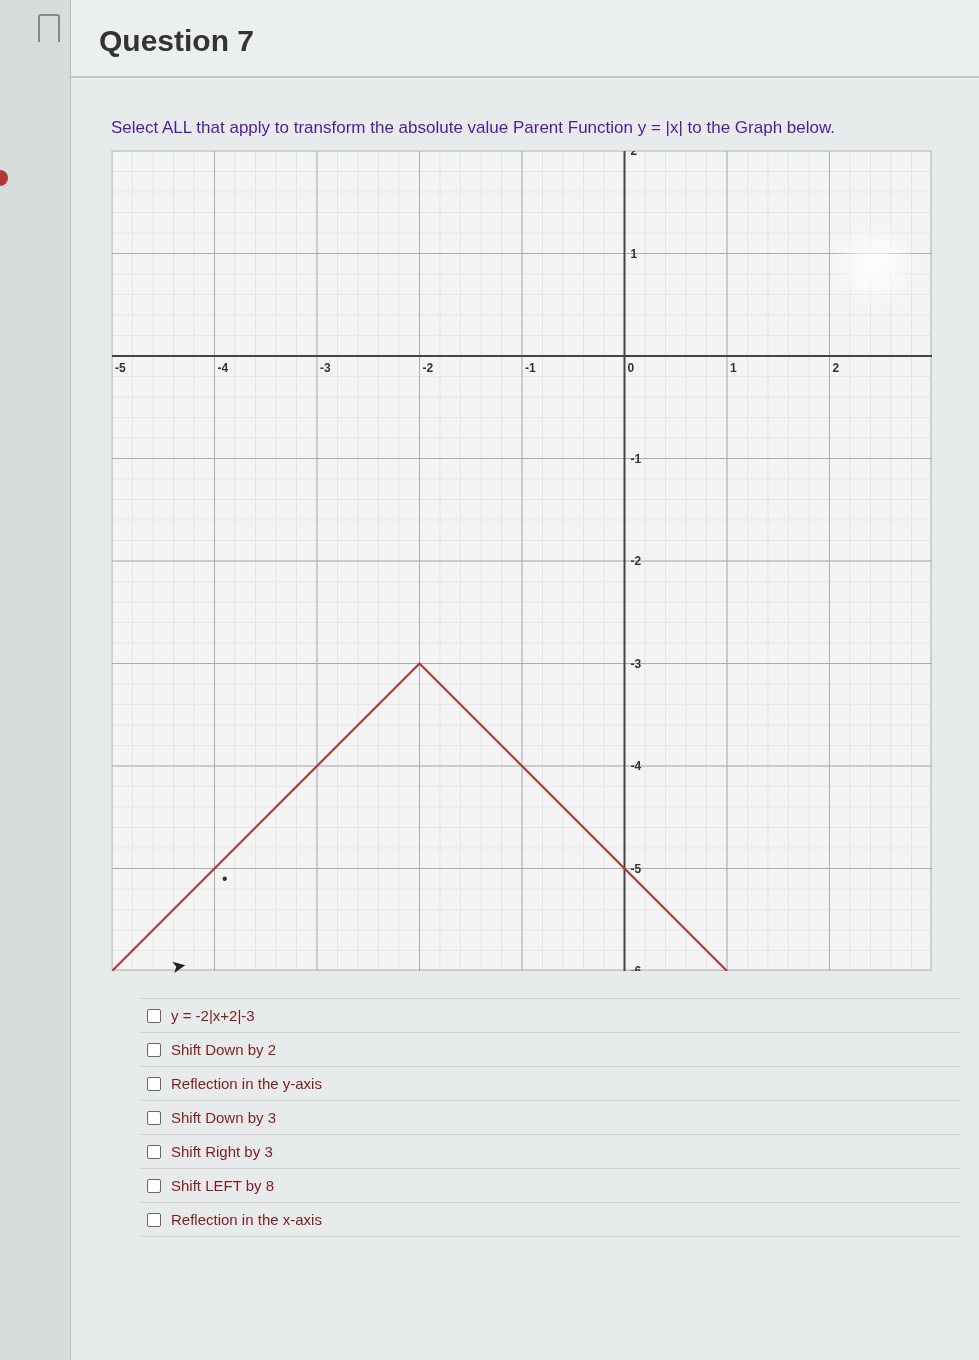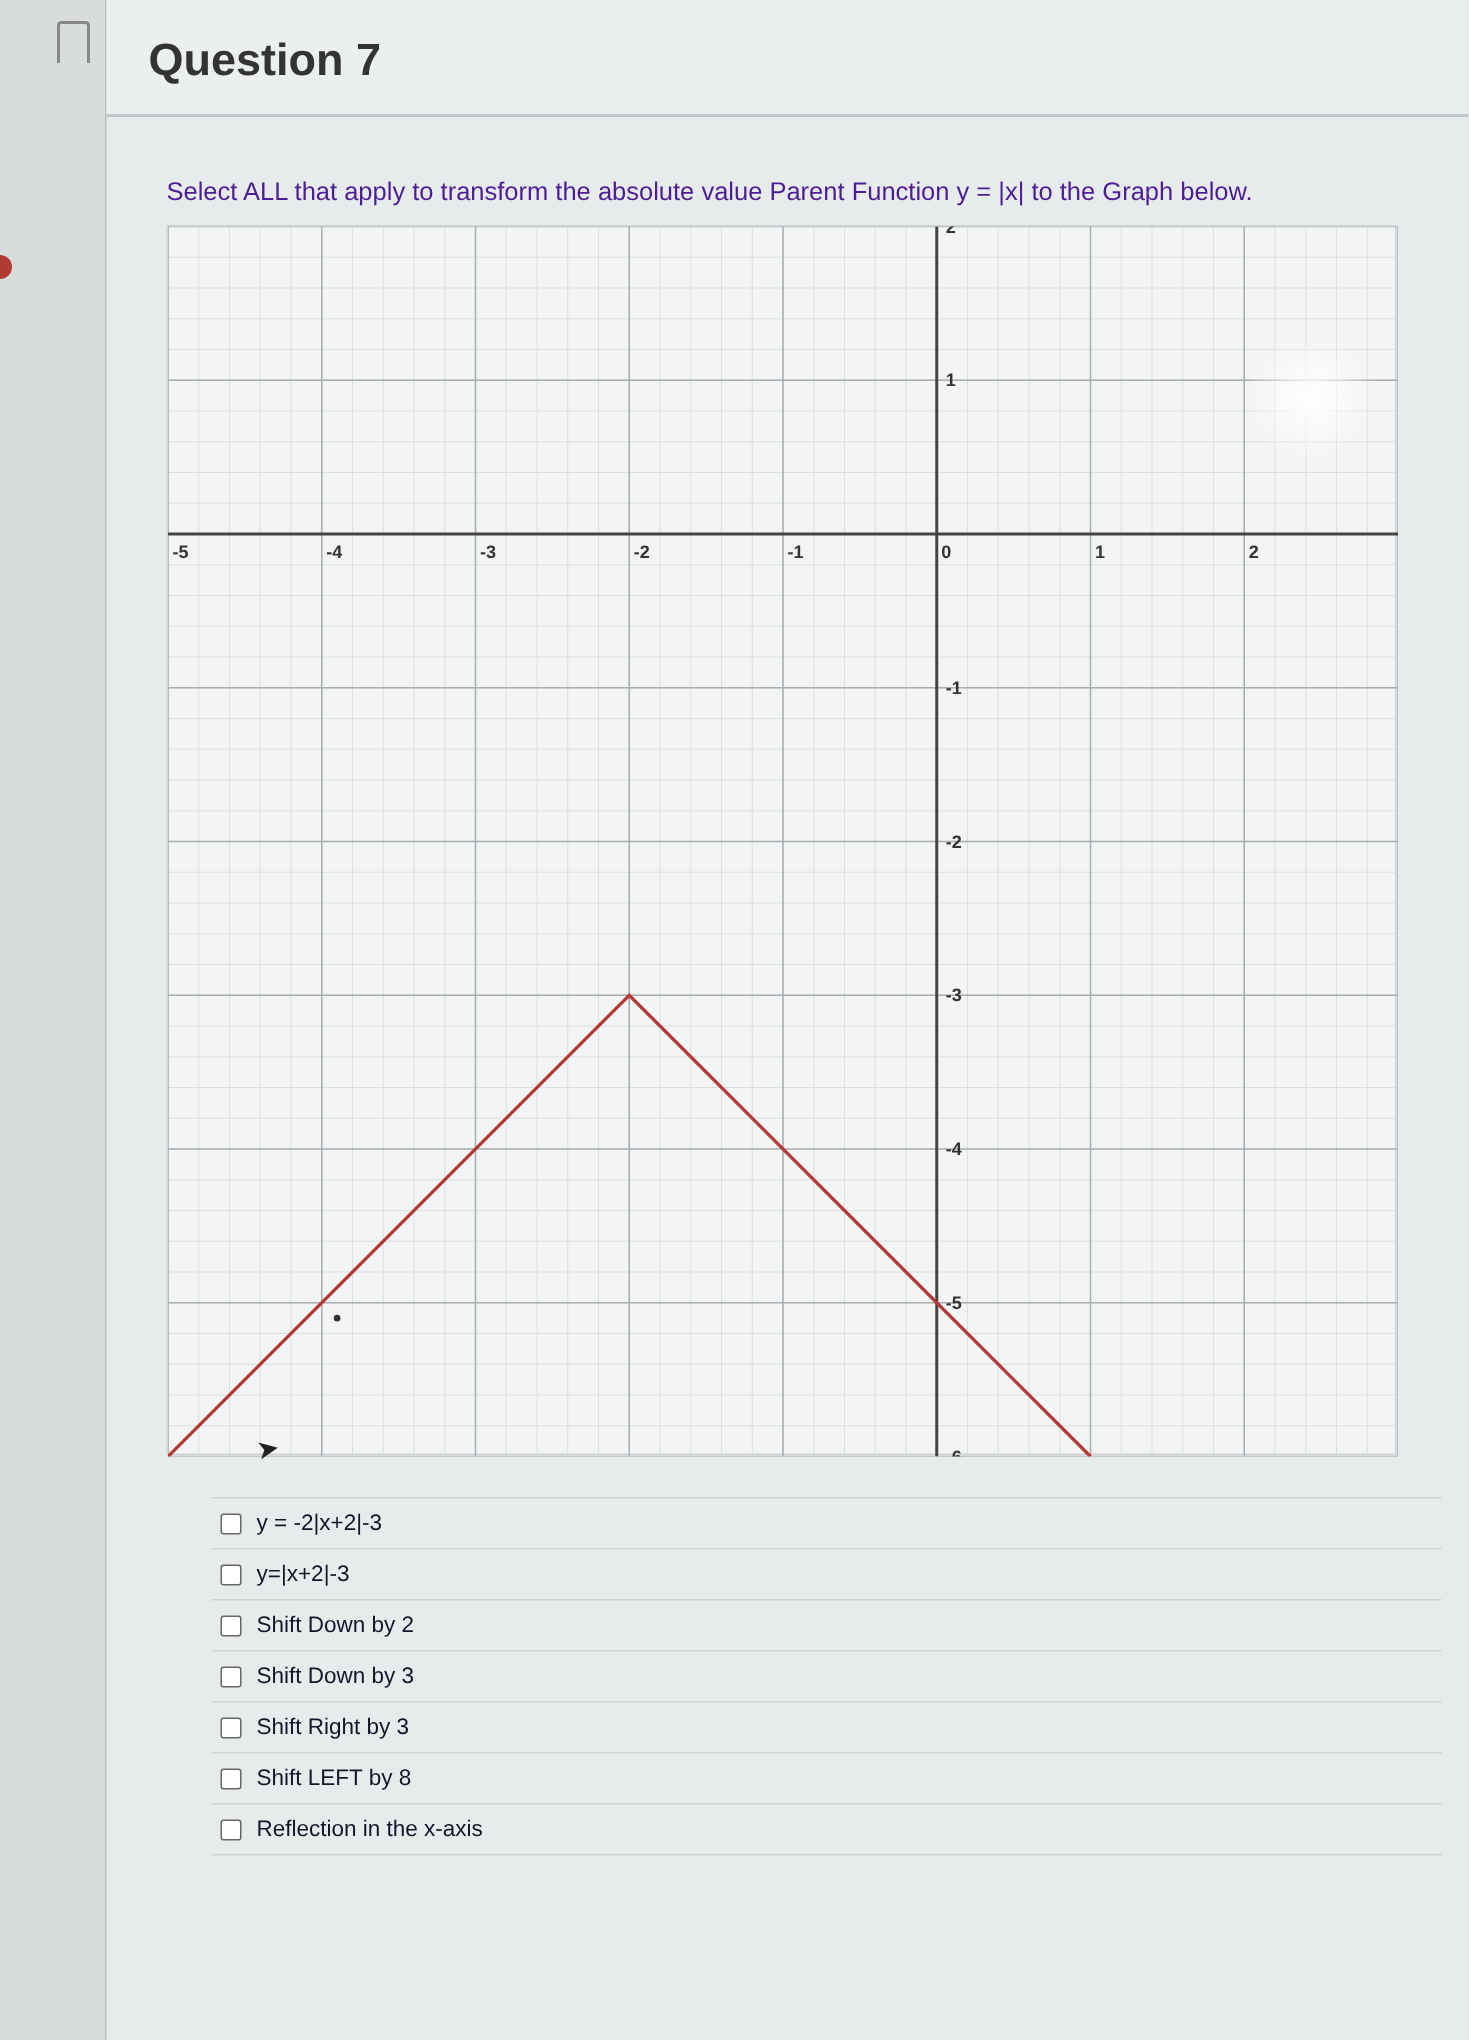--- a/index.html
+++ b/index.html
@@ -70,21 +70,21 @@
     .answers {
       width: 820px;
       margin-left: 30px;
     }
     .answer-row {
       display: flex;
       align-items: center;
       padding: 8px 6px;
       border-bottom: 1px solid #cfd3d5;
       font-size: 15px;
-      color: #0f172a;
+      color: #7f1d1d;
     }
     .answer-row:first-child { border-top: 1px solid #cfd3d5; }
     .cb {
       width: 14px;
       height: 14px;
       border: 1.5px solid #666;
       border-radius: 2px;
       margin-right: 10px;
       flex-shrink: 0;
       background: #fff;
@@ -252,25 +252,25 @@
         </svg>
     </div>
 
     <div class="answers" id="answers">
         <div class="answer-row">
           <span class="cb"></span>
           <span>y = -2|x+2|-3</span>
         </div>
         <div class="answer-row">
           <span class="cb"></span>
-          <span>y=|x+2|-3</span>
-        </div>
-        <div class="answer-row">
-          <span class="cb"></span>
           <span>Shift Down by 2</span>
+        </div>
+        <div class="answer-row">
+          <span class="cb"></span>
+          <span>Reflection in the y-axis</span>
         </div>
         <div class="answer-row">
           <span class="cb"></span>
           <span>Shift Down by 3</span>
         </div>
         <div class="answer-row">
           <span class="cb"></span>
           <span>Shift Right by 3</span>
         </div>
         <div class="answer-row">

